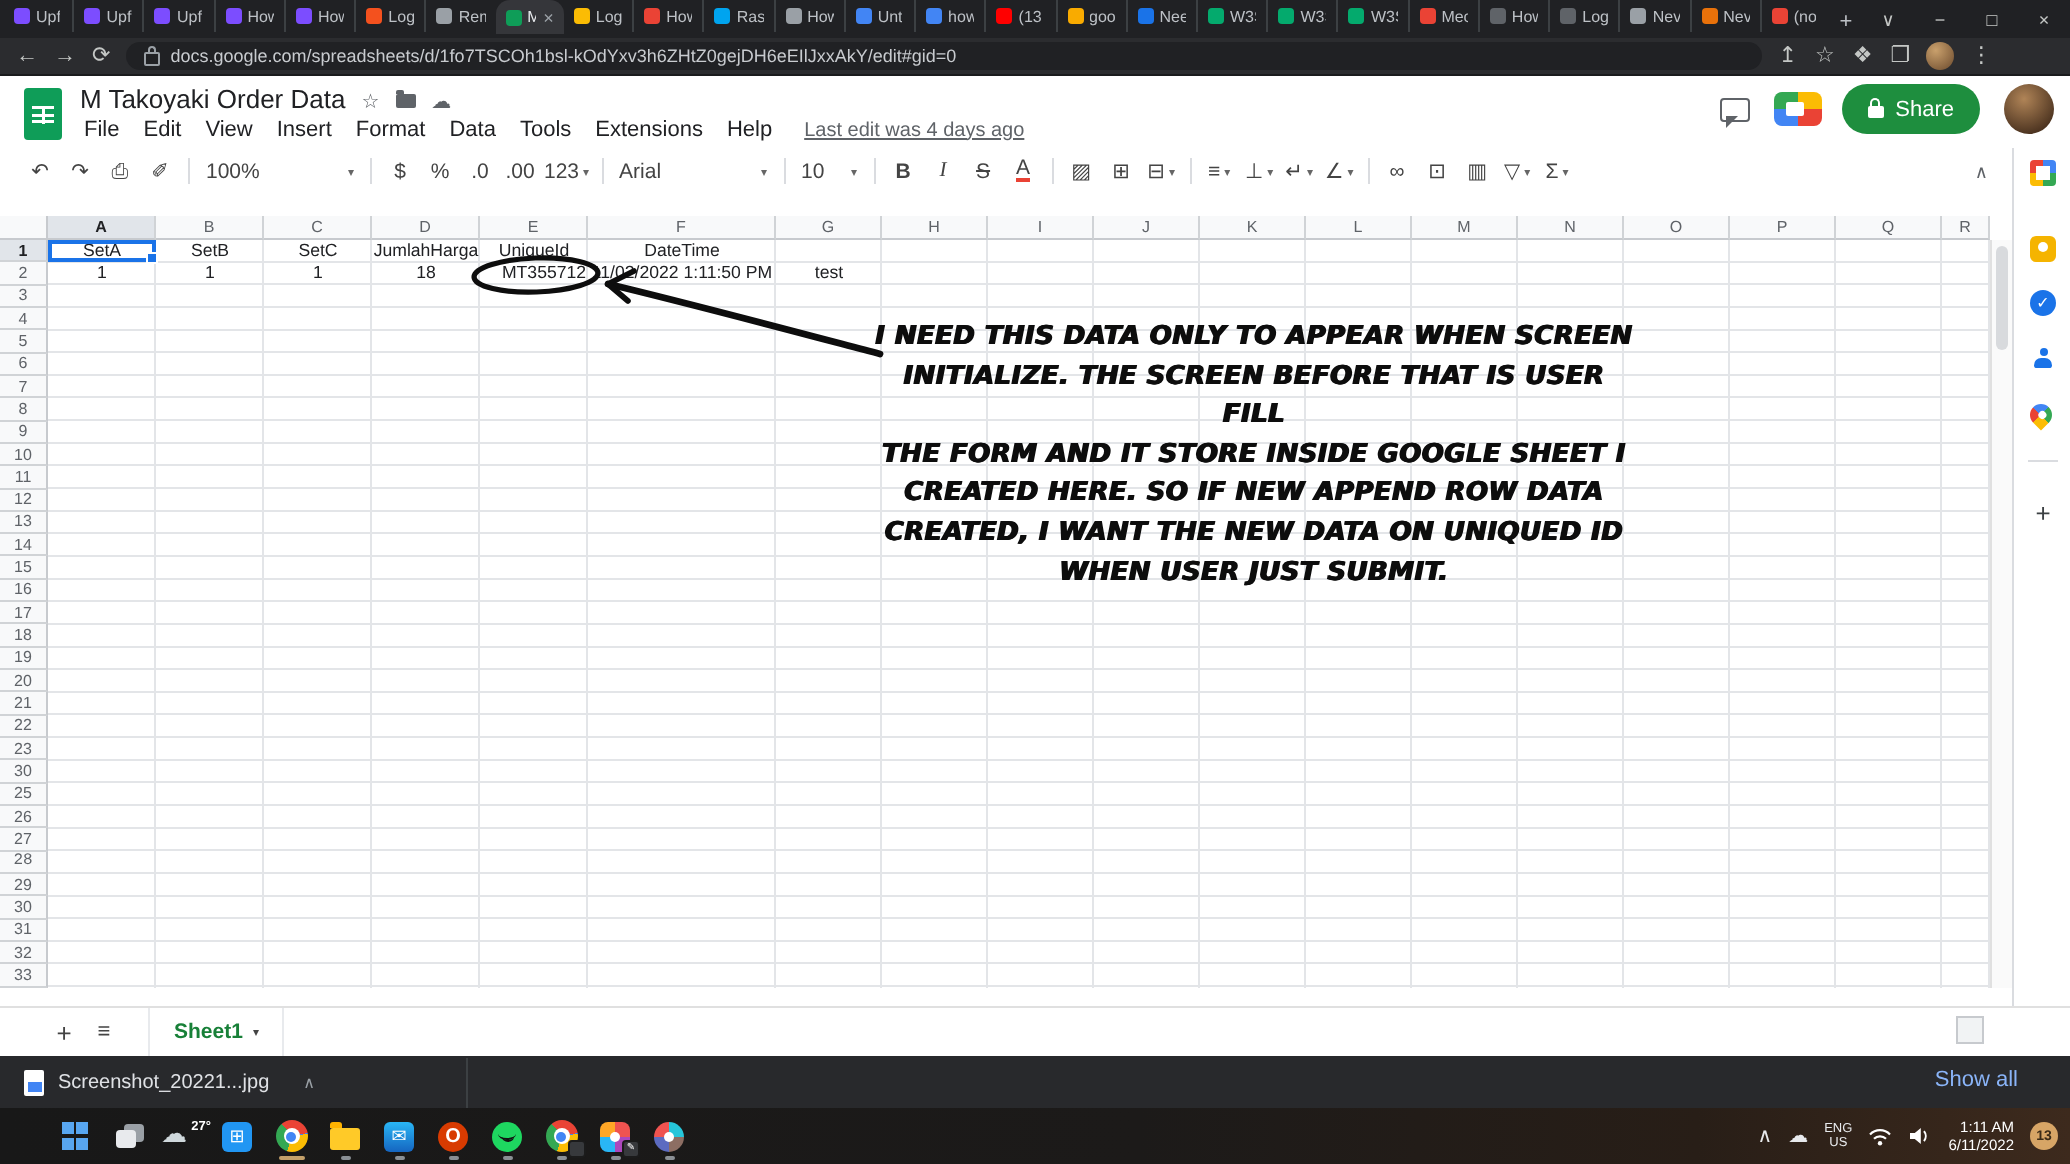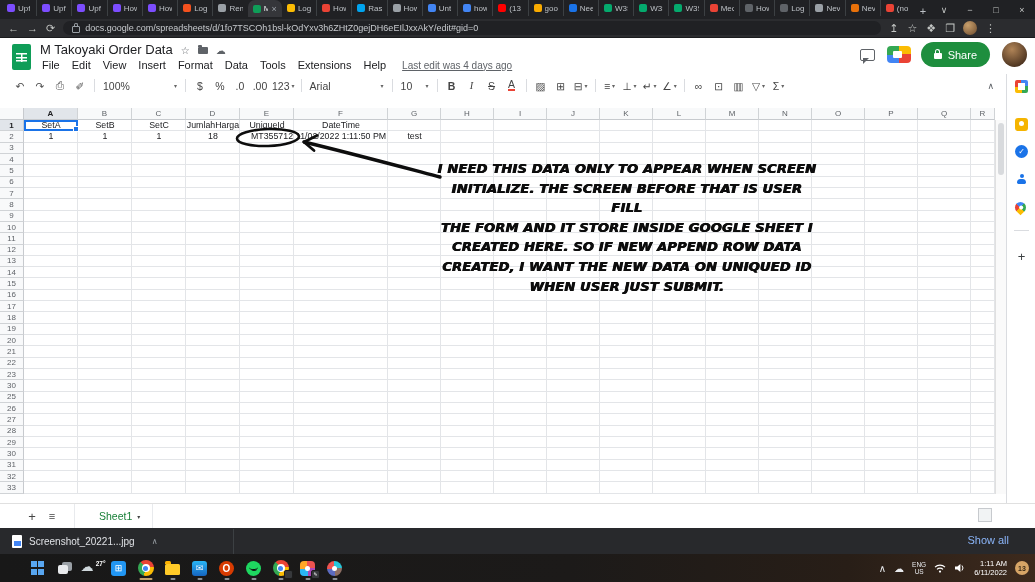--- a/index.html
+++ b/index.html
@@ -100,21 +100,21 @@
   .sp-div{background:#dadce0;height:1px;width:15px;left:7px;}
   .sp-plus{color:#3c4043;font-size:13px;display:flex;align-items:center;justify-content:center;}
   
   #annsvg{left:0;top:0;width:1035px;height:582px;pointer-events:none;z-index:40;}
   #anntext{left:437px;top:159px;width:380px;z-index:41;text-align:center;font-family:"DejaVu Sans",sans-serif;font-weight:800;font-style:italic;font-size:13px;line-height:19.6px;color:#0d0d0d;letter-spacing:0.2px;text-shadow:0.4px 0 #0d0d0d,-0.4px 0 #0d0d0d;}
   
   #sheetbar{left:0;top:503px;width:1035px;height:25px;background:#fff;border-top:1px solid #e0e0e0;box-sizing:border-box;display:flex;align-items:center;}
   #addsheet{width:20px;margin-left:22px;text-align:center;color:#444;font-size:13px;}
   #allsheets{width:20px;color:#444;font-size:11px;text-align:center;}
   #stab{margin-left:12px;height:24px;display:flex;align-items:center;gap:5px;padding:0 12px;background:#fff;border-right:1px solid #e8eaed;border-left:1px solid #e8eaed;}
-  #stab .lbl{color:#188038;font-weight:normal;font-size:10.5px;margin-left:12px;}
+  #stab .lbl{color:#188038;font-weight:bold;font-size:10.5px;}
   #stab .c{font-size:6px;color:#444;}
   #scorner{position:absolute;right:43px;top:508px;width:14px;height:14px;background:#f1f3f4;border:1px solid #c7cace;box-sizing:border-box;}
   
   #dlbar{left:0;top:528px;width:1035px;height:26px;background:#28292c;display:flex;align-items:center;}
   #dlchip{display:flex;align-items:center;gap:7px;padding-left:12px;}
   .dlfic{width:10px;height:13px;background:#fff;border-radius:1px;position:relative;}
   .dlfic:after{content:"";position:absolute;left:1.5px;bottom:1.5px;width:7px;height:5px;background:#4285f4;}
   #dlname{color:#dfe1e5;font-size:10px;}
   #dlchev{color:#9aa0a6;font-size:8px;margin-left:10px;}
   #dlsep{width:1px;height:25px;background:#3c4043;margin-left:75px;}

